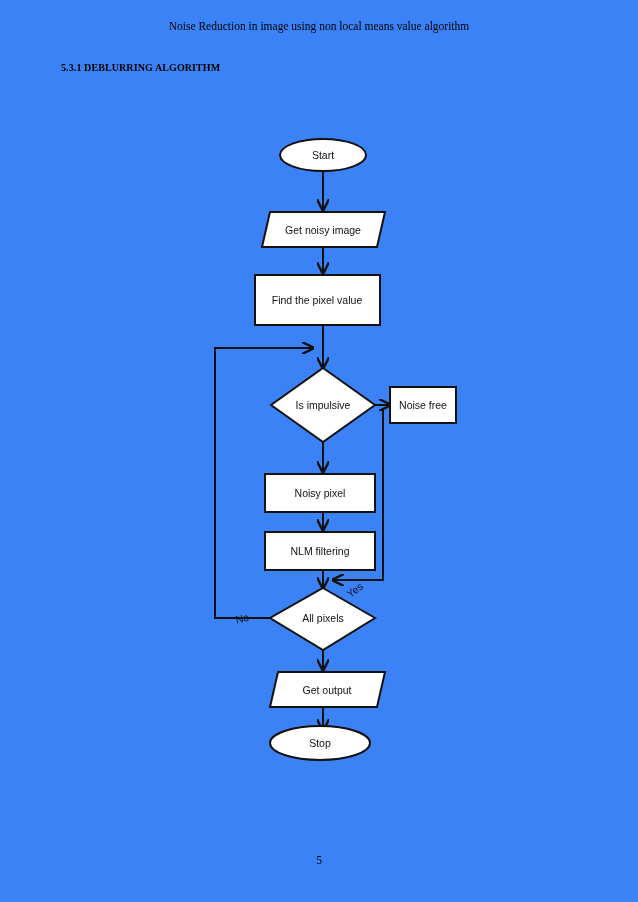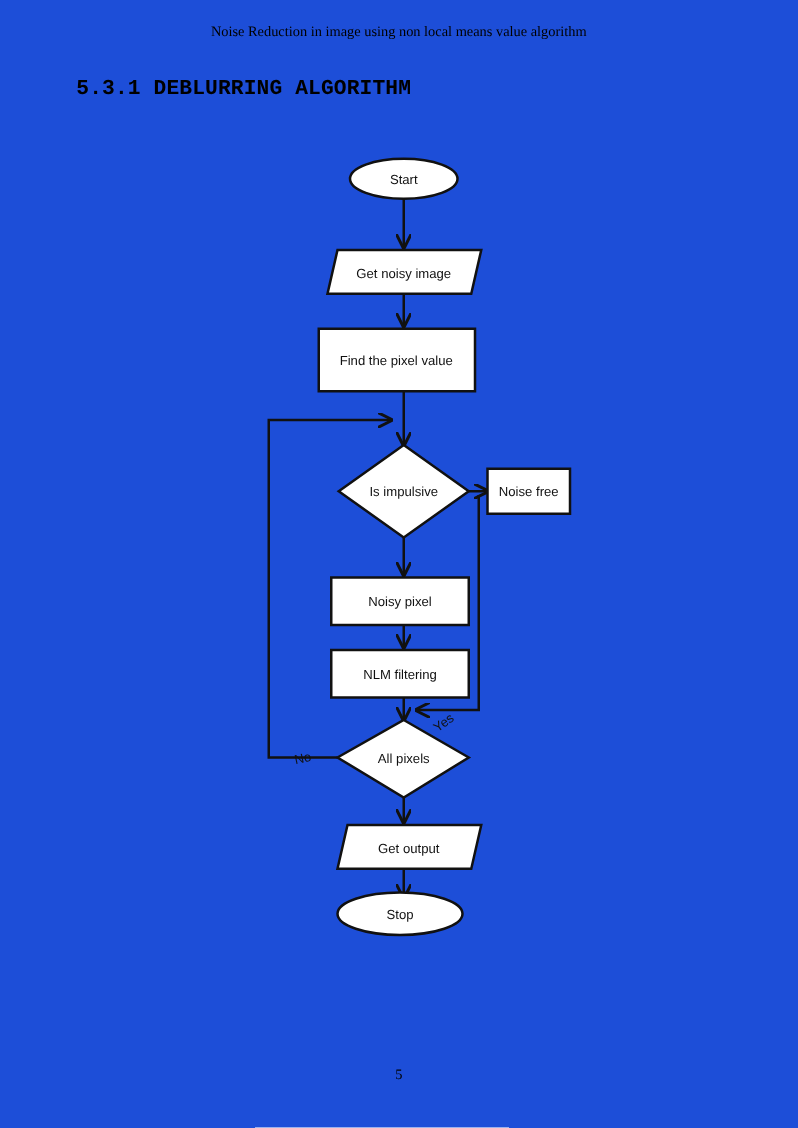--- a/index.html
+++ b/index.html
@@ -4,41 +4,41 @@
 <style>
   html, body {
     margin: 0;
     padding: 0;
     background: #ffffff;
   }
   .page {
     position: relative;
     width: 638px;
     height: 902px;
-    background: #1d4ed8;
+    background: #3b82f6;
     overflow: hidden;
     font-family: "Liberation Serif", serif;
     color: #000000;
   }
   .running-head {
     position: absolute;
     top: 20px;
     left: 0;
     width: 638px;
     text-align: center;
     font-family: "Liberation Serif", serif;
     font-size: 11.5px;
     color: #000;
   }
   .section-heading {
     position: absolute;
     top: 62px;
     left: 61px;
-    font-family: Liberation Mono, monospace;
-    font-size: 17px;
+    font-family: Liberation Serif, serif;
+    font-size: 10px;
     font-weight: bold;
     letter-spacing: 0.1px;
   }
   .body-para {
     position: absolute;
     top: 76px;
     left: 84px;
     width: 495px;
     font-family: "Liberation Serif", serif;
     font-size: 11.5px;
@@ -50,21 +50,21 @@
     position: absolute;
     bottom: 36px;
     left: 0;
     width: 638px;
     text-align: center;
     font-family: "Liberation Serif", serif;
     font-size: 11.5px;
   }
   .flowchart {
     position: absolute;
-    top: 118px;
+    top: 130px;
     left: 0;
     width: 526px;
     height: 640px;
   }
   .flowchart svg {
     display: block;
   }
   .node-label {
     font-family: "Liberation Sans", sans-serif;
     font-size: 10.5px;

